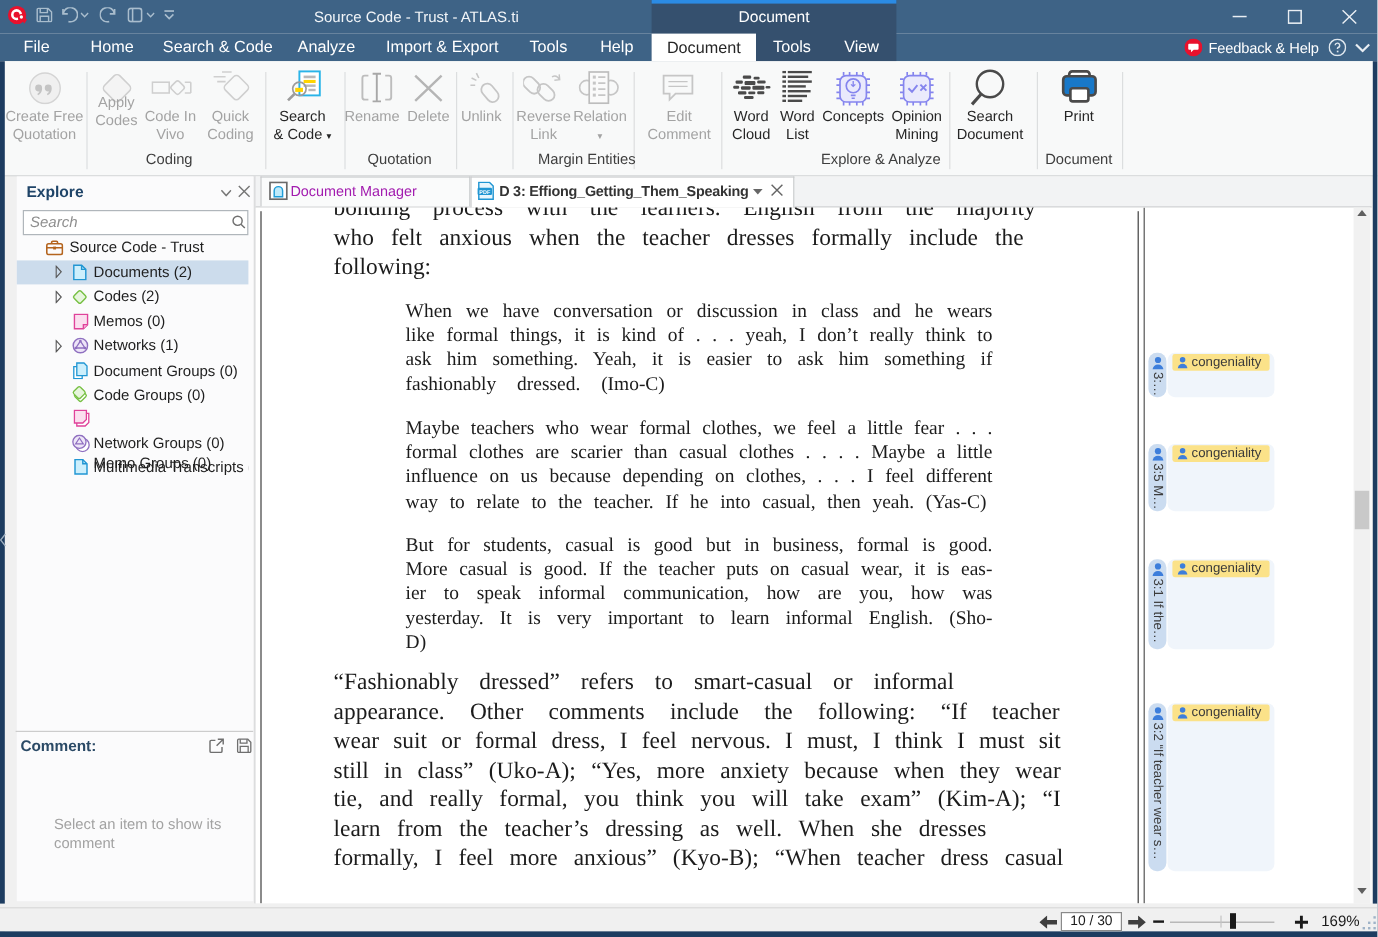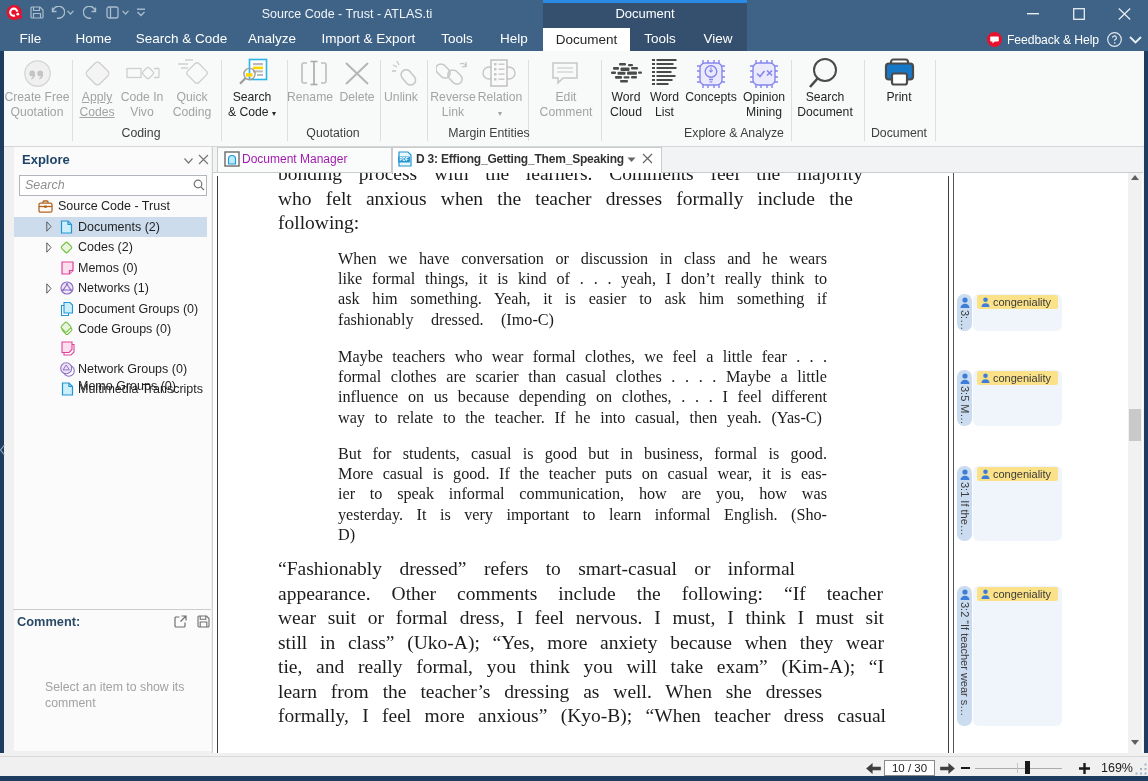--- a/index.html
+++ b/index.html
@@ -278,21 +278,21 @@
   </svg>
 
   <svg class="abs" style="left:884px;top:58px;" width="31" height="28" viewBox="0 0 31 28">
     <rect x="7" y="1.5" width="17" height="8" rx="2.5" fill="#fff" stroke="#4a4a4a" stroke-width="2.2"></rect>
     <rect x="2" y="5.5" width="27" height="16" rx="3" fill="#1878c8" stroke="#4a4a4a" stroke-width="2.2"></rect>
     <rect x="8" y="15.5" width="15" height="11" rx="2" fill="#fff" stroke="#4a4a4a" stroke-width="2.2"></rect>
   </svg>
 </div>
 <div id="ribbonlabels">
   <div class="btxt dis" style="left:2px;top:90px;width:70px;">Create Free<br>Quotation</div>
-  <div class="btxt dis" style="left:67px;top:90px;width:60px;text-decoration:underline;">Apply<br>Codes</div>
+  <div class="btxt dis" style="left:67px;top:78px;width:60px;">Apply<br>Codes</div>
   <div class="btxt dis" style="left:112px;top:90px;width:60px;">Code In<br>Vivo</div>
   <div class="btxt dis" style="left:162px;top:90px;width:60px;">Quick<br>Coding</div>
   <div class="btxt ena" style="left:222px;top:90px;width:60px;">Search<br>&amp; Code <span style="font-size:8px;">▾</span></div>
   <div class="btxt dis" style="left:287px;top:90px;width:40px;">Rename</div>
   <div class="btxt dis" style="left:336px;top:90px;width:42px;">Delete</div>
   <div class="btxt dis" style="left:382px;top:90px;width:38px;">Unlink</div>
   <div class="btxt dis" style="left:427px;top:90px;width:52px;">Reverse<br>Link</div>
   <div class="btxt dis" style="left:475px;top:90px;width:50px;">Relation<br><span style="font-size:8px;">▾</span></div>
   <div class="btxt dis" style="left:535px;top:90px;width:62px;">Edit<br>Comment</div>
   <div class="btxt ena" style="left:606px;top:90px;width:40px;">Word<br>Cloud</div>
@@ -472,21 +472,21 @@
       <path d="M1 1 L10 10 M10 1 L1 10" stroke="#666" stroke-width="1.2"></path>
     </svg>
 </div>
 <div id="doctext" class="abs" style="left:213px;top:173px;width:930px;height:580px;overflow:hidden;">
 
   <div class="abs" style="left:4px;top:3px;width:1px;height:577px;background:#3f3f3f;"></div>
   <div class="abs" style="left:735px;top:3px;width:1px;height:577px;background:#3f3f3f;"></div>
   <div class="abs" style="left:740px;top:0px;width:1px;height:580px;background:#555;"></div>
 
   <div class="abs serif" style="left:65px;top:-11px;width:606px;font-size:19.5px;line-height:24.5px;">
-    <div class="jline" style="width:585px;">bonding process with the learners. Comments feel the majority</div>
+    <div class="jline" style="width:585px;">bonding process with the learners. English from the majority</div>
     <div class="jline" style="width:575px;">who felt anxious when the teacher dresses formally include the</div>
     <div>following:</div>
   </div>
 
   <div class="abs serif" style="left:125px;top:75.7px;width:489px;font-size:16.2px;line-height:20.3px;">
     <div class="jline">When we have conversation or discussion in class and he wears</div>
     <div class="jline">like formal things, it is kind of . . . yeah, I don’t really think to</div>
     <div class="jline">ask him something. Yeah, it is easier to ask him something if</div>
     <div class="jline" style="width:216px;">fashionably dressed. (Imo-C)</div>
   </div>

